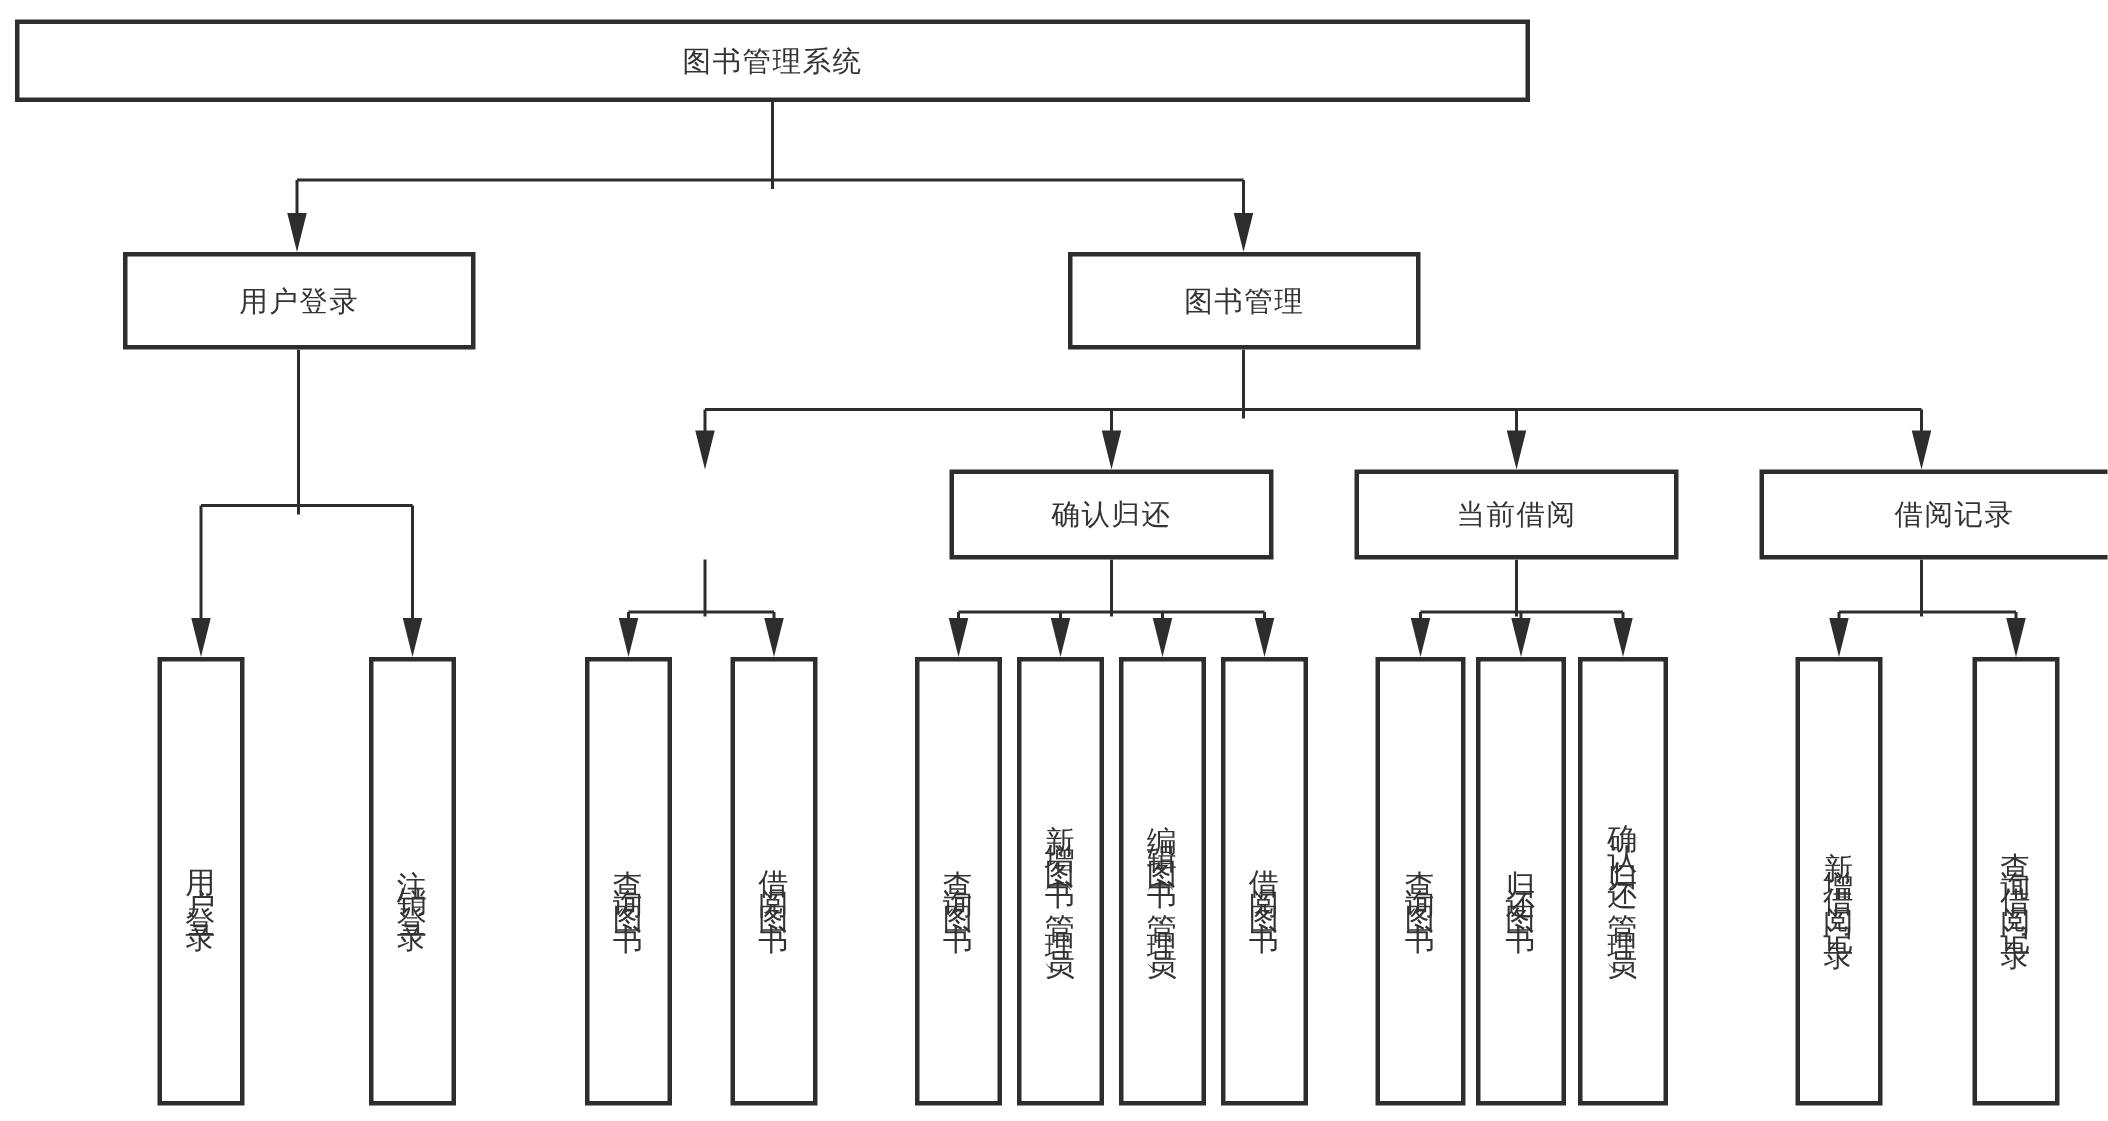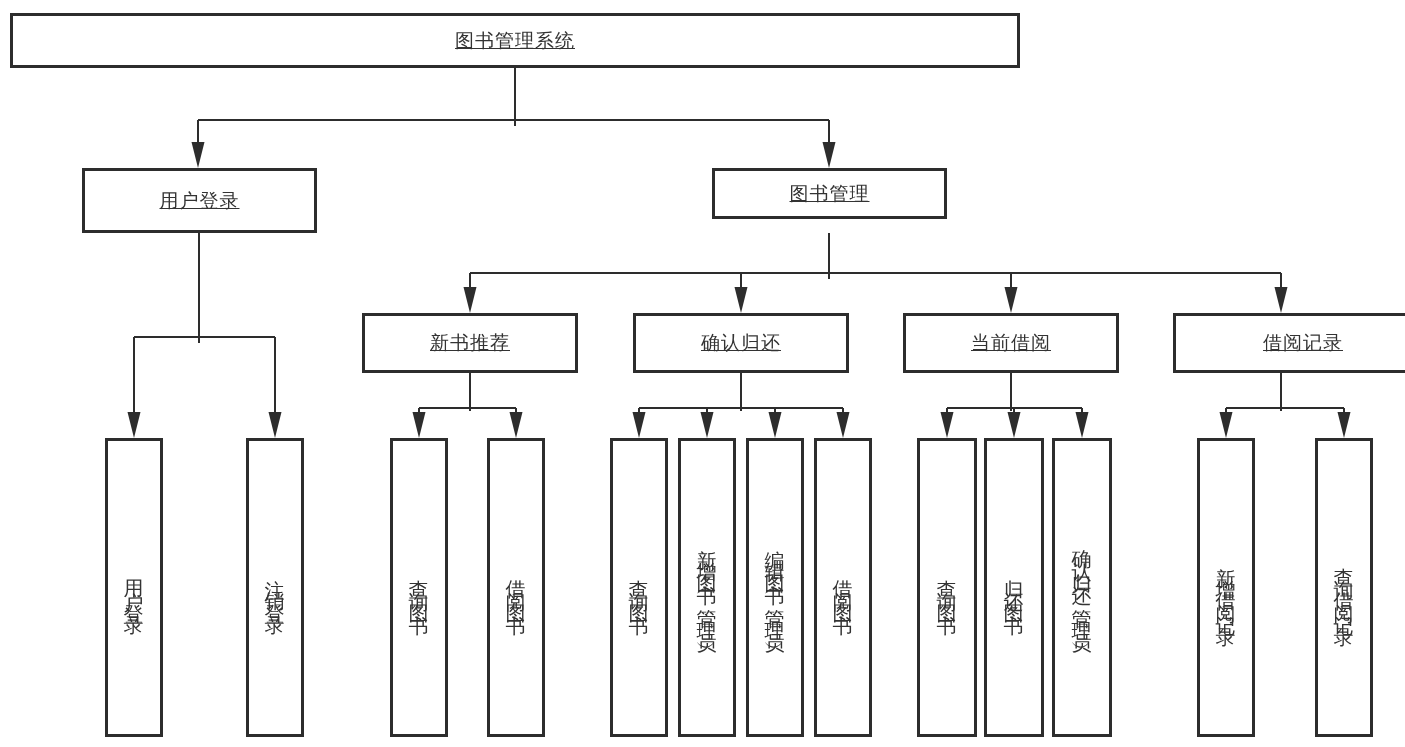--- a/index.html
+++ b/index.html
@@ -16,21 +16,21 @@
   }
   .stage{position:absolute;inset:0;width:1405px;height:747px;}
   svg.wires{position:absolute;left:0;top:0;z-index:1;}
   .box{
     position:absolute;z-index:2;box-sizing:border-box;
     background:#fff;border:3px solid var(--line);
     display:flex;align-items:center;justify-content:center;
     color:var(--text);
   }
   .box.h span{
-    font-size:19px;letter-spacing:1px;white-space:nowrap;text-decoration:underline;
+    font-size:19px;letter-spacing:1px;white-space:nowrap;
   }
   .box.root span{font-size:19px;}
   .box.v span{
     writing-mode:vertical-rl;text-orientation:mixed;
     font-size:20px;letter-spacing:12px;line-height:1;
     white-space:nowrap;
   }
   .watermark{
     position:absolute;z-index:3;left:1158px;top:714px;width:244px;
     font-size:21px;color:var(--wm);opacity:.92;
@@ -131,27 +131,24 @@
     </g>
   </svg>
 
   <div class="box h root" style="left:10px;top:13px;width:1010px;height:55px">
     <span>图书管理系统</span>
   </div>
 
   <div class="box h" style="left:82px;top:168px;width:235px;height:65px">
     <span>用户登录</span>
   </div>
-  <div class="box h" style="left:712px;top:168px;width:235px;height:51px">
+  <div class="box h" style="left:712px;top:168px;width:235px;height:65px">
     <span>图书管理</span>
   </div>
 
-  <div class="box h" style="left:362px;top:313px;width:216px;height:60px">
-    <span>新书推荐</span>
-  </div>
   <div class="box h" style="left:633px;top:313px;width:216px;height:60px">
     <span>确认归还</span>
   </div>
   <div class="box h" style="left:903px;top:313px;width:216px;height:60px">
     <span>当前借阅</span>
   </div>
   <div class="box h" style="left:1173px;top:313px;width:260px;height:60px">
     <span>借阅记录</span>
   </div>
 

